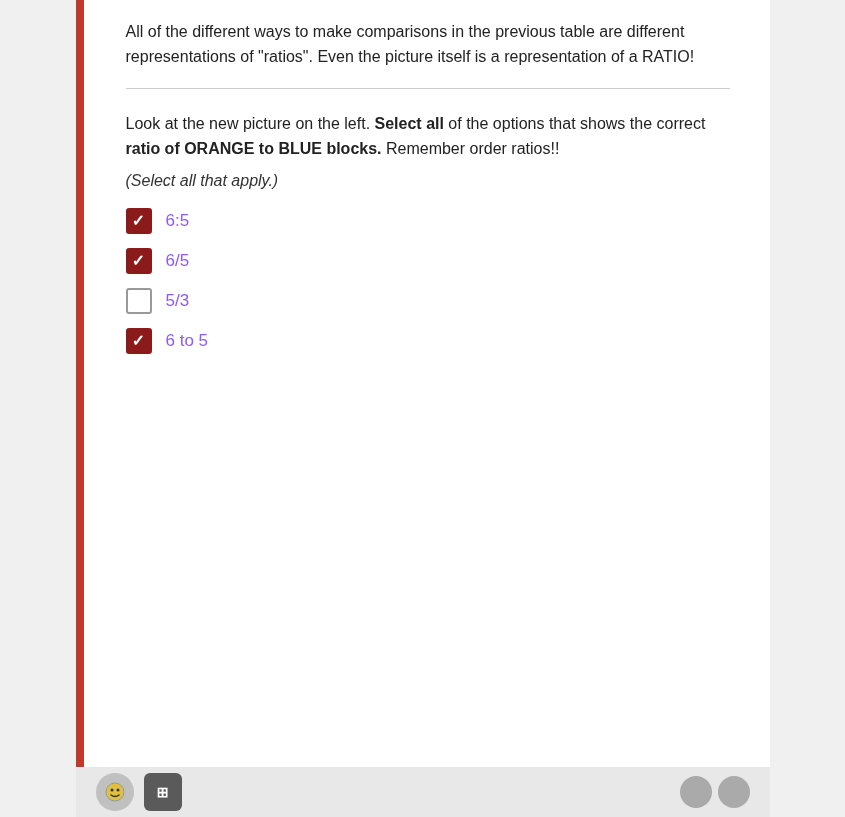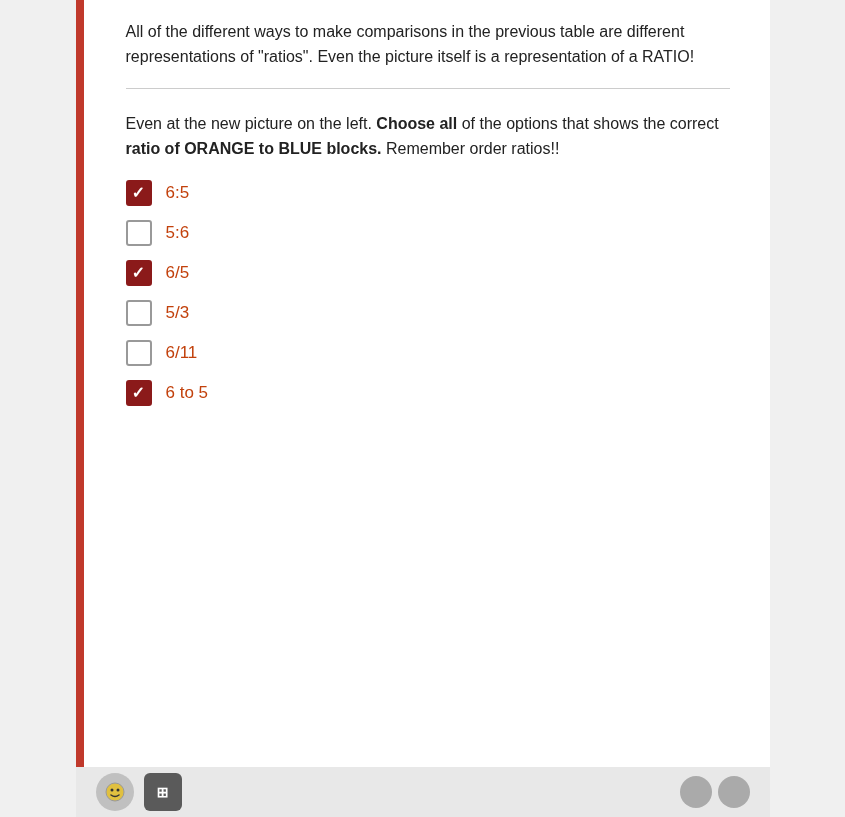--- a/index.html
+++ b/index.html
@@ -104,21 +104,21 @@
 
     .checkmark {
       color: #ffffff;
       font-size: 16px;
       font-weight: bold;
       line-height: 1;
     }
 
     .option-label {
       font-size: 17px;
-      color: #c2410c;
+      color: #8b5cf6;
     }
 
     .bottom-bar {
       position: absolute;
       bottom: 0;
       left: 0;
       width: 100%;
       height: 50px;
       background-color: #e8e8e8;
       display: flex;
@@ -169,48 +169,41 @@
 
 <div class="page-container">
   <div class="left-accent"></div>
 
   <div class="section-intro">
     <p class="intro-text">All of the different ways to make comparisons in the previous table are different representations of "ratios". Even the picture itself is a representation of a RATIO!</p>
   </div>
 
   <div class="question-section">
     <p class="question-text">
-      <span>Even at the new picture on the left. </span><span class="bold">Choose all</span><span> of the options that shows the correct </span><span class="bold">ratio of ORANGE to BLUE blocks.</span><span> Remember order ratios!!</span>
+      <span>Look at the new picture on the left. </span><span class="bold">Select all</span><span> of the options that shows the correct </span><span class="bold">ratio of ORANGE to BLUE blocks.</span><span> Remember order ratios!!</span>
     </p>
+    <p class="select-label">(Select all that apply.)</p>
   </div>
 
   <ul class="options-list" id="options-list">
   <li class="option-item">
         <div class="checkbox-wrapper checked">
           <span class="checkmark">✓</span>
         </div>
         <span class="option-label">6:5</span>
       </li>
       <li class="option-item">
-        <div class="checkbox-wrapper"></div>
-        <span class="option-label">5:6</span>
-      </li>
-      <li class="option-item">
         <div class="checkbox-wrapper checked">
           <span class="checkmark">✓</span>
         </div>
         <span class="option-label">6/5</span>
       </li>
       <li class="option-item">
         <div class="checkbox-wrapper"></div>
         <span class="option-label">5/3</span>
-      </li>
-      <li class="option-item">
-        <div class="checkbox-wrapper"></div>
-        <span class="option-label">6/11</span>
       </li>
       <li class="option-item">
         <div class="checkbox-wrapper checked">
           <span class="checkmark">✓</span>
         </div>
         <span class="option-label">6 to 5</span>
       </li>
     </ul>
 
   <div class="bottom-bar">

